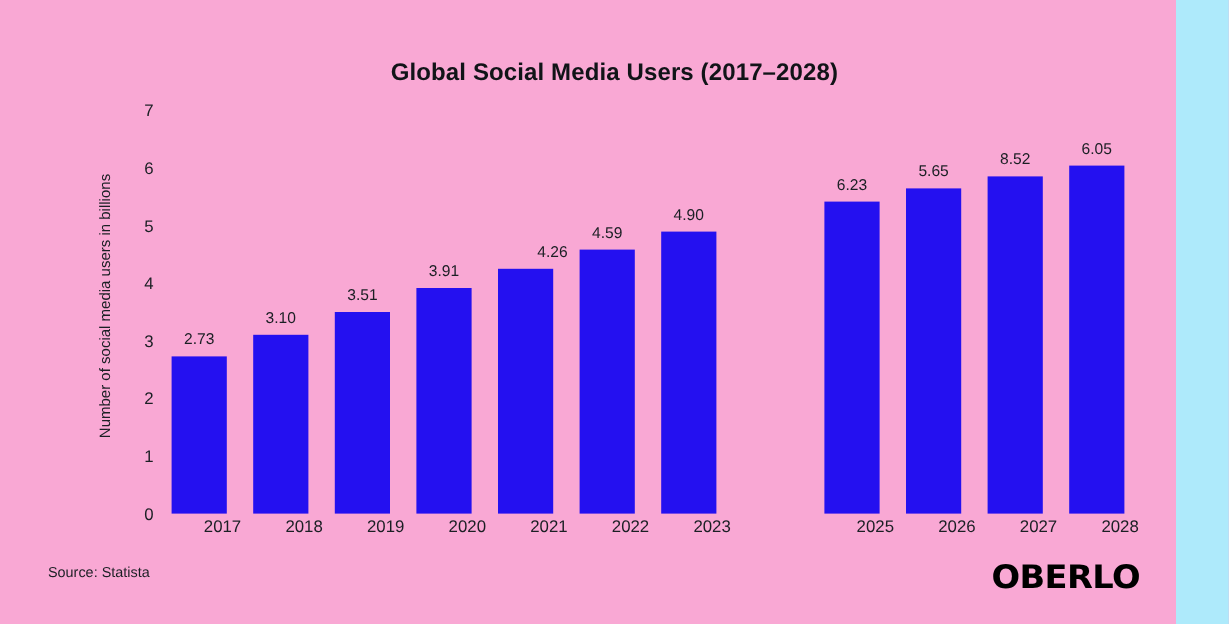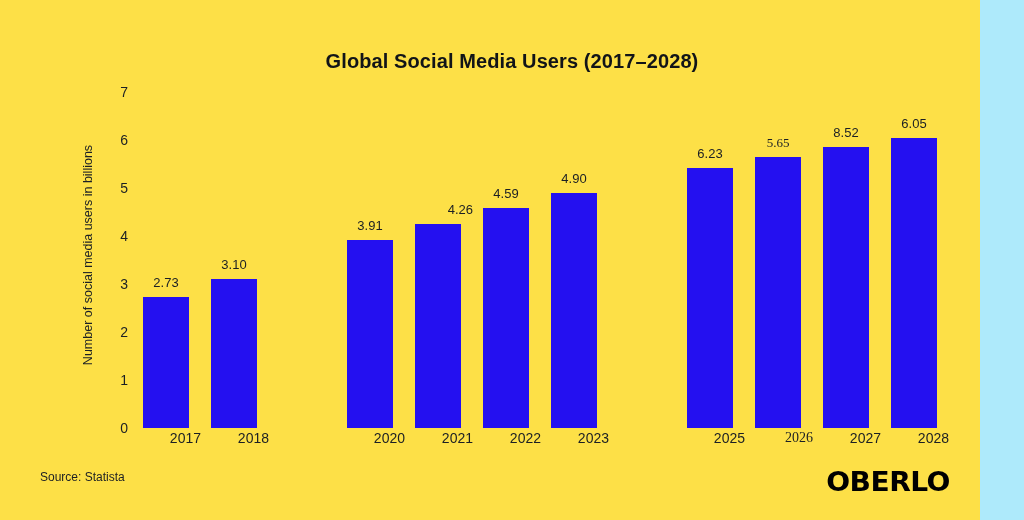--- a/index.html
+++ b/index.html
@@ -10,21 +10,21 @@
     width: 1024px;
     height: 520px;
     overflow: hidden;
     font-family: "Liberation Sans", sans-serif;
     background: #aeeafb;
   }
   #infographic {
     position: relative;
     width: 980px;
     height: 520px;
-    background: #fde047;
+    background: #f9a8d4;
     box-sizing: border-box;
   }
 
   
   .chart-title {
     position: absolute;
     left: 0;
     top: 50px;
     width: 1024px;
     text-align: center;
@@ -162,20 +162,25 @@
         <div class="bar-group" style="left: 0px;">
           <div class="bar-value" style="top: 274.96px;">2.73</div>
           <div class="bar" style="height: 131.04px; background: rgb(36, 16, 240);"></div>
           <div class="x-tick">2017</div>
         </div>
         <div class="bar-group" style="left: 68px;">
           <div class="bar-value" style="top: 257.2px;">3.10</div>
           <div class="bar" style="height: 148.8px; background: rgb(36, 16, 240);"></div>
           <div class="x-tick">2018</div>
         </div>
+        <div class="bar-group" style="left: 136px;">
+          <div class="bar-value" style="top: 237.52px;">3.51</div>
+          <div class="bar" style="height: 168.48px; background: rgb(36, 16, 240);"></div>
+          <div class="x-tick">2019</div>
+        </div>
         <div class="bar-group" style="left: 204px;">
           <div class="bar-value" style="top: 218.32px;">3.91</div>
           <div class="bar" style="height: 187.68px; background: rgb(36, 16, 240);"></div>
           <div class="x-tick">2020</div>
         </div>
         <div class="bar-group" style="left: 272px;">
           <div class="bar-value" style="top: 201.52px; text-align: right;">4.26</div>
           <div class="bar" style="height: 204.48px; background: rgb(36, 16, 240);"></div>
           <div class="x-tick">2021</div>
         </div>
@@ -187,21 +192,21 @@
         <div class="bar-group" style="left: 408px;">
           <div class="bar-value" style="top: 170.8px;">4.90</div>
           <div class="bar" style="height: 235.2px; background: rgb(36, 16, 240);"></div>
           <div class="x-tick">2023</div>
         </div>
         <div class="bar-group" style="left: 544px;">
           <div class="bar-value" style="top: 145.84px;">6.23</div>
           <div class="bar" style="height: 260.16px; background: rgb(36, 16, 240);"></div>
           <div class="x-tick">2025</div>
         </div>
-        <div class="bar-group" style="left: 612px; font-family: Liberation Serif, serif;">
+        <div class="bar-group" style="left: 612px;">
           <div class="bar-value" style="top: 134.8px;">5.65</div>
           <div class="bar" style="height: 271.2px; background: rgb(36, 16, 240);"></div>
           <div class="x-tick">2026</div>
         </div>
         <div class="bar-group" style="left: 680px;">
           <div class="bar-value" style="top: 125.2px;">8.52</div>
           <div class="bar" style="height: 280.8px; background: rgb(36, 16, 240);"></div>
           <div class="x-tick">2027</div>
         </div>
         <div class="bar-group" style="left: 748px;">

